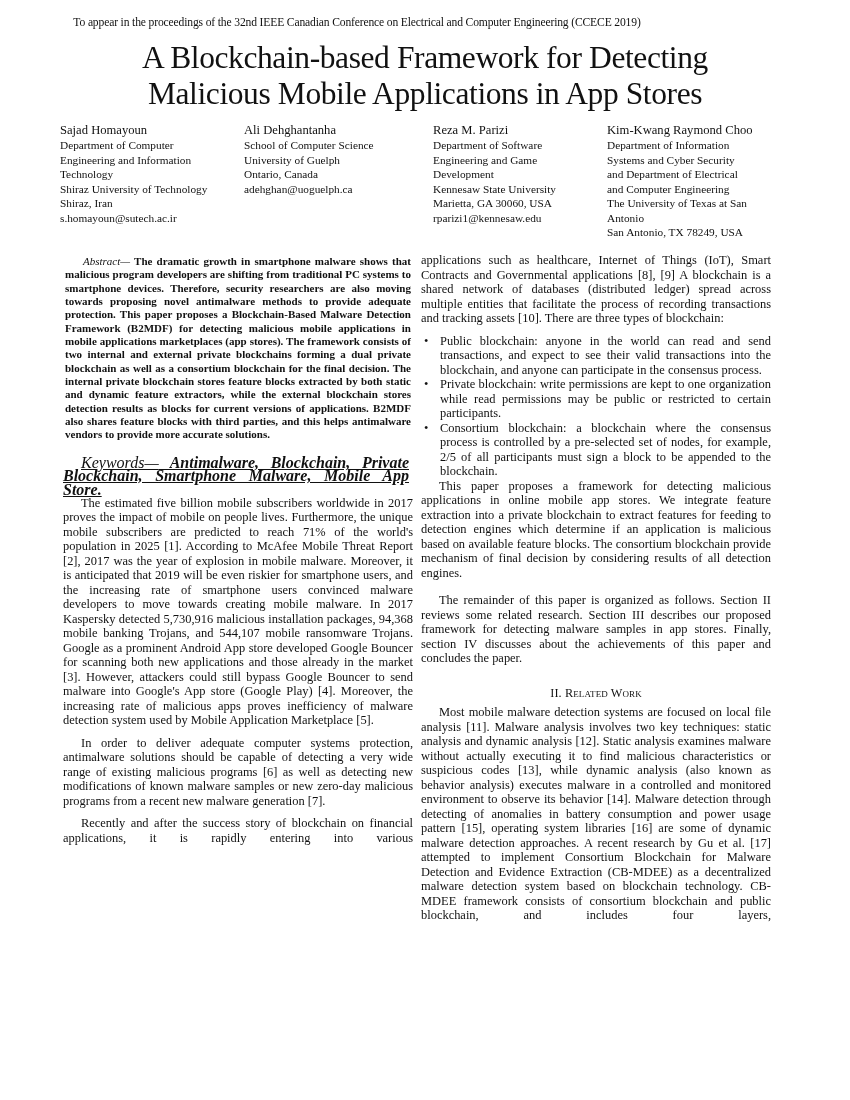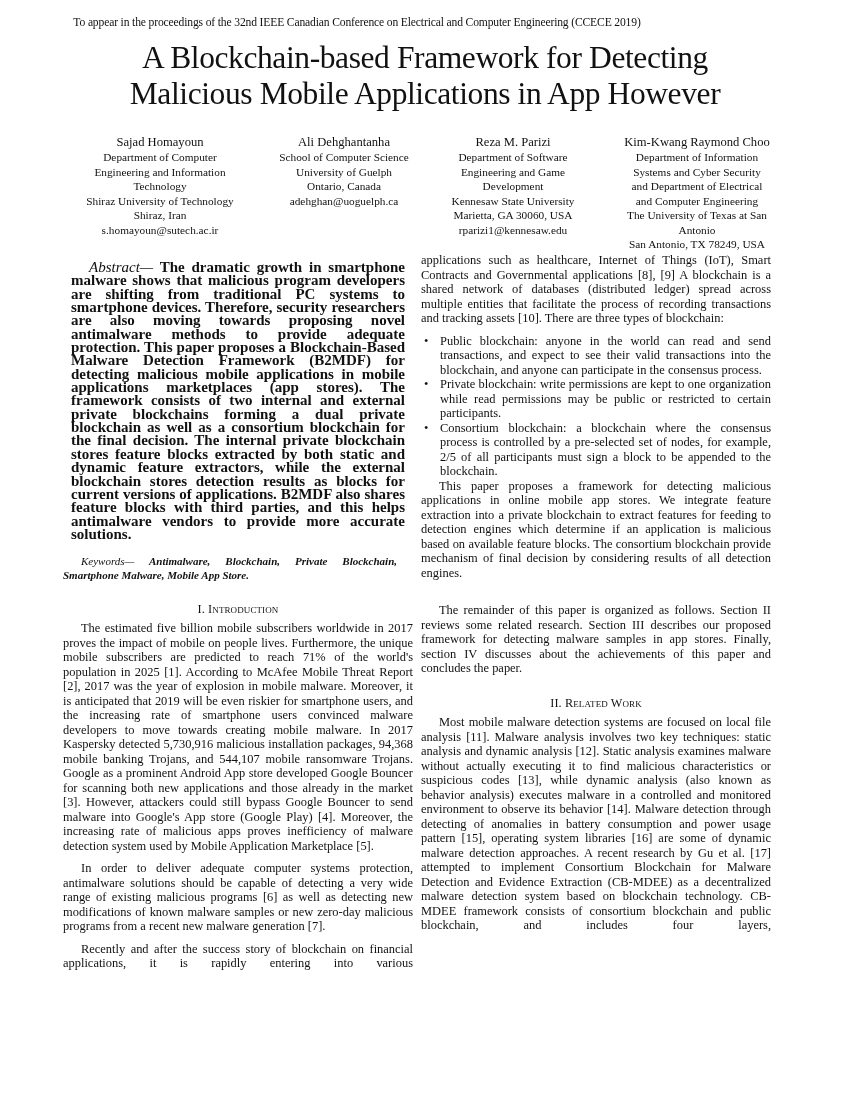--- a/index.html
+++ b/index.html
@@ -9,52 +9,52 @@
   }
   .notice {
     position: absolute; top: 16px; left: 0; width: 714px; text-align: center;
     font-size: 11.6px; letter-spacing: -0.15px;
   }
   .title {
     position: absolute; top: 40px; left: 0; width: 850px; text-align: center;
     font-size: 31.5px; line-height: 36px; letter-spacing: -0.4px; margin: 0; font-weight: normal;
   }
   .author {
-    position: absolute; top: 135px; text-align: center; font-size: 11.3px; line-height: 14.5px;
+    position: absolute; top: 123px; font-size: 11.3px; line-height: 14.5px;
   }
   .author .name { font-size: 12.6px; line-height: 15px; }
   .col {
     position: absolute; top: 253px; width: 350px; font-size: 12.45px; line-height: 14.5px;
     text-align: justify; hyphens: none;
   }
   .col.left { left: 63px; }
   .col.right { left: 421px; }
-  .abstract { font-weight: bold; font-size: 15px; line-height: 13.35px; margin: 8px; text-indent: 18px; }
+  .abstract { font-weight: bold; font-size: 11px; line-height: 13.35px; margin: 2px; text-indent: 18px; }
   .abstract .lbl { font-style: italic; font-weight: normal; }
-  .keywords { font-weight: bold; font-style: italic; font-size: 11px; line-height: 13.35px; margin: 14px 16px 0 0; text-indent: 18px; }
+  .keywords { font-weight: bold; font-style: italic; font-size: 16px; line-height: 13.35px; margin: 14px 4px 0 0; text-indent: 18px; text-decoration: underline; }
   .keywords .lbl { font-weight: normal; }
   .section-head {
     text-align: center; font-size: 12.3px; margin: 20px 0 5px 0; font-variant: small-caps; letter-spacing: 0.1px;
   }
   p.body { margin: 0 0 8px 0; text-indent: 18px; }
   p.body.noindent { text-indent: 0; }
   ul.bullets { margin: 8px 0 0 0; padding-left: 19px; list-style: none; }
   ul.bullets li { position: relative; }
   ul.bullets li::before {
     content: "\2022"; position: absolute; left: -16px; top: 0;
   }
 </style>
 </head>
 <body>
 
 <div class="notice">To appear in the proceedings of the 32nd IEEE Canadian Conference on Electrical and Computer Engineering (CCECE 2019)</div>
 
 <h1 class="title">
   <span>A Blockchain-based Framework for Detecting</span><br>
-  <span>Malicious Mobile Applications in App However</span>
+  <span>Malicious Mobile Applications in App Stores</span>
 </h1>
 
 <div class="author" style="left:60px; width:200px;">
   <div class="name">Sajad Homayoun</div>
   <div>Department of Computer</div>
   <div>Engineering and Information</div>
   <div>Technology</div>
   <div>Shiraz University of Technology</div>
   <div>Shiraz, Iran</div>
   <div>s.homayoun@sutech.ac.ir</div>
@@ -87,31 +87,30 @@
   <div>The University of Texas at San</div>
   <div>Antonio</div>
   <div>San Antonio, TX 78249, USA</div>
 </div>
 
 <div class="col left">
   <p class="abstract"><span class="lbl">Abstract—</span><span> The dramatic growth in smartphone malware shows that malicious program developers are shifting from traditional PC systems to smartphone devices. Therefore, security researchers are also moving towards proposing novel antimalware methods to provide adequate protection. This paper proposes a Blockchain-Based Malware Detection Framework (B2MDF) for detecting malicious mobile applications in mobile applications marketplaces (app stores). The framework consists of two internal and external private blockchains forming a dual private blockchain as well as a consortium blockchain for the final decision. The internal private blockchain stores feature blocks extracted by both static and dynamic feature extractors, while the external blockchain stores detection results as blocks for current versions of applications. B2MDF also shares feature blocks with third parties, and this helps antimalware vendors to provide more accurate solutions.</span></p>
 
   <p class="keywords"><span class="lbl">Keywords—</span><span> Antimalware, Blockchain, Private Blockchain, Smartphone Malware, Mobile App Store.</span></p>
 
-  <div class="section-head">I. Introduction</div>
   <p class="body">The estimated five billion mobile subscribers worldwide in 2017 proves the impact of mobile on people lives. Furthermore, the unique mobile subscribers are predicted to reach 71% of the world's population in 2025 [1]. According to McAfee Mobile Threat Report [2], 2017 was the year of explosion in mobile malware. Moreover, it is anticipated that 2019 will be even riskier for smartphone users, and the increasing rate of smartphone users convinced malware developers to move towards creating mobile malware. In 2017 Kaspersky detected 5,730,916 malicious installation packages, 94,368 mobile banking Trojans, and 544,107 mobile ransomware Trojans. Google as a prominent Android App store developed Google Bouncer for scanning both new applications and those already in the market [3]. However, attackers could still bypass Google Bouncer to send malware into Google's App store (Google Play) [4]. Moreover, the increasing rate of malicious apps proves inefficiency of malware detection system used by Mobile Application Marketplace [5].</p>
   <p class="body">In order to deliver adequate computer systems protection, antimalware solutions should be capable of detecting a very wide range of existing malicious programs [6] as well as detecting new modifications of known malware samples or new zero-day malicious programs from a recent new malware generation [7].</p>
   <p class="body" style="text-align-last: justify;">Recently and after the success story of blockchain on financial applications, it is rapidly entering into various</p>
 </div>
 
 <div class="col right">
   <p class="body noindent" style="margin-bottom:0;">applications such as healthcare, Internet of Things (IoT), Smart Contracts and Governmental applications [8], [9] A blockchain is a shared network of databases (distributed ledger) spread across multiple entities that facilitate the process of recording transactions and tracking assets [10]. There are three types of blockchain:</p>
   <ul class="bullets">
     <li>Public blockchain: anyone in the world can read and send transactions, and expect to see their valid transactions into the blockchain, and anyone can participate in the consensus process.</li>
     <li>Private blockchain: write permissions are kept to one organization while read permissions may be public or restricted to certain participants.</li>
     <li>Consortium blockchain: a blockchain where the consensus process is controlled by a pre-selected set of nodes, for example, 2/5 of all participants must sign a block to be appended to the blockchain.</li>
   </ul>
   <p class="body">This paper proposes a framework for detecting malicious applications in online mobile app stores. We integrate feature extraction into a private blockchain to extract features for feeding to detection engines which determine if an application is malicious based on available feature blocks. The consortium blockchain provide mechanism of final decision by considering results of all detection engines.</p>
-  <p class="body" style="margin-top:23px;">The remainder of this paper is organized as follows. Section II reviews some related research. Section III describes our proposed framework for detecting malware samples in app stores. Finally, section IV discusses about the achievements of this paper and concludes the paper.</p>
+  <p class="body" style="margin-top:13px;">The remainder of this paper is organized as follows. Section II reviews some related research. Section III describes our proposed framework for detecting malware samples in app stores. Finally, section IV discusses about the achievements of this paper and concludes the paper.</p>
 
   <div class="section-head">II. Related Work</div>
   <p class="body" style="text-align-last: justify;">Most mobile malware detection systems are focused on local file analysis [11]. Malware analysis involves two key techniques: static analysis and dynamic analysis [12]. Static analysis examines malware without actually executing it to find malicious characteristics or suspicious codes [13], while dynamic analysis (also known as behavior analysis) executes malware in a controlled and monitored environment to observe its behavior [14]. Malware detection through detecting of anomalies in battery consumption and power usage pattern [15], operating system libraries [16] are some of dynamic malware detection approaches. A recent research by Gu et al. [17] attempted to implement Consortium Blockchain for Malware Detection and Evidence Extraction (CB-MDEE) as a decentralized malware detection system based on blockchain technology. CB-MDEE framework consists of consortium blockchain and public blockchain, and includes four layers,</p>
 </div>
 
 </body></html>

